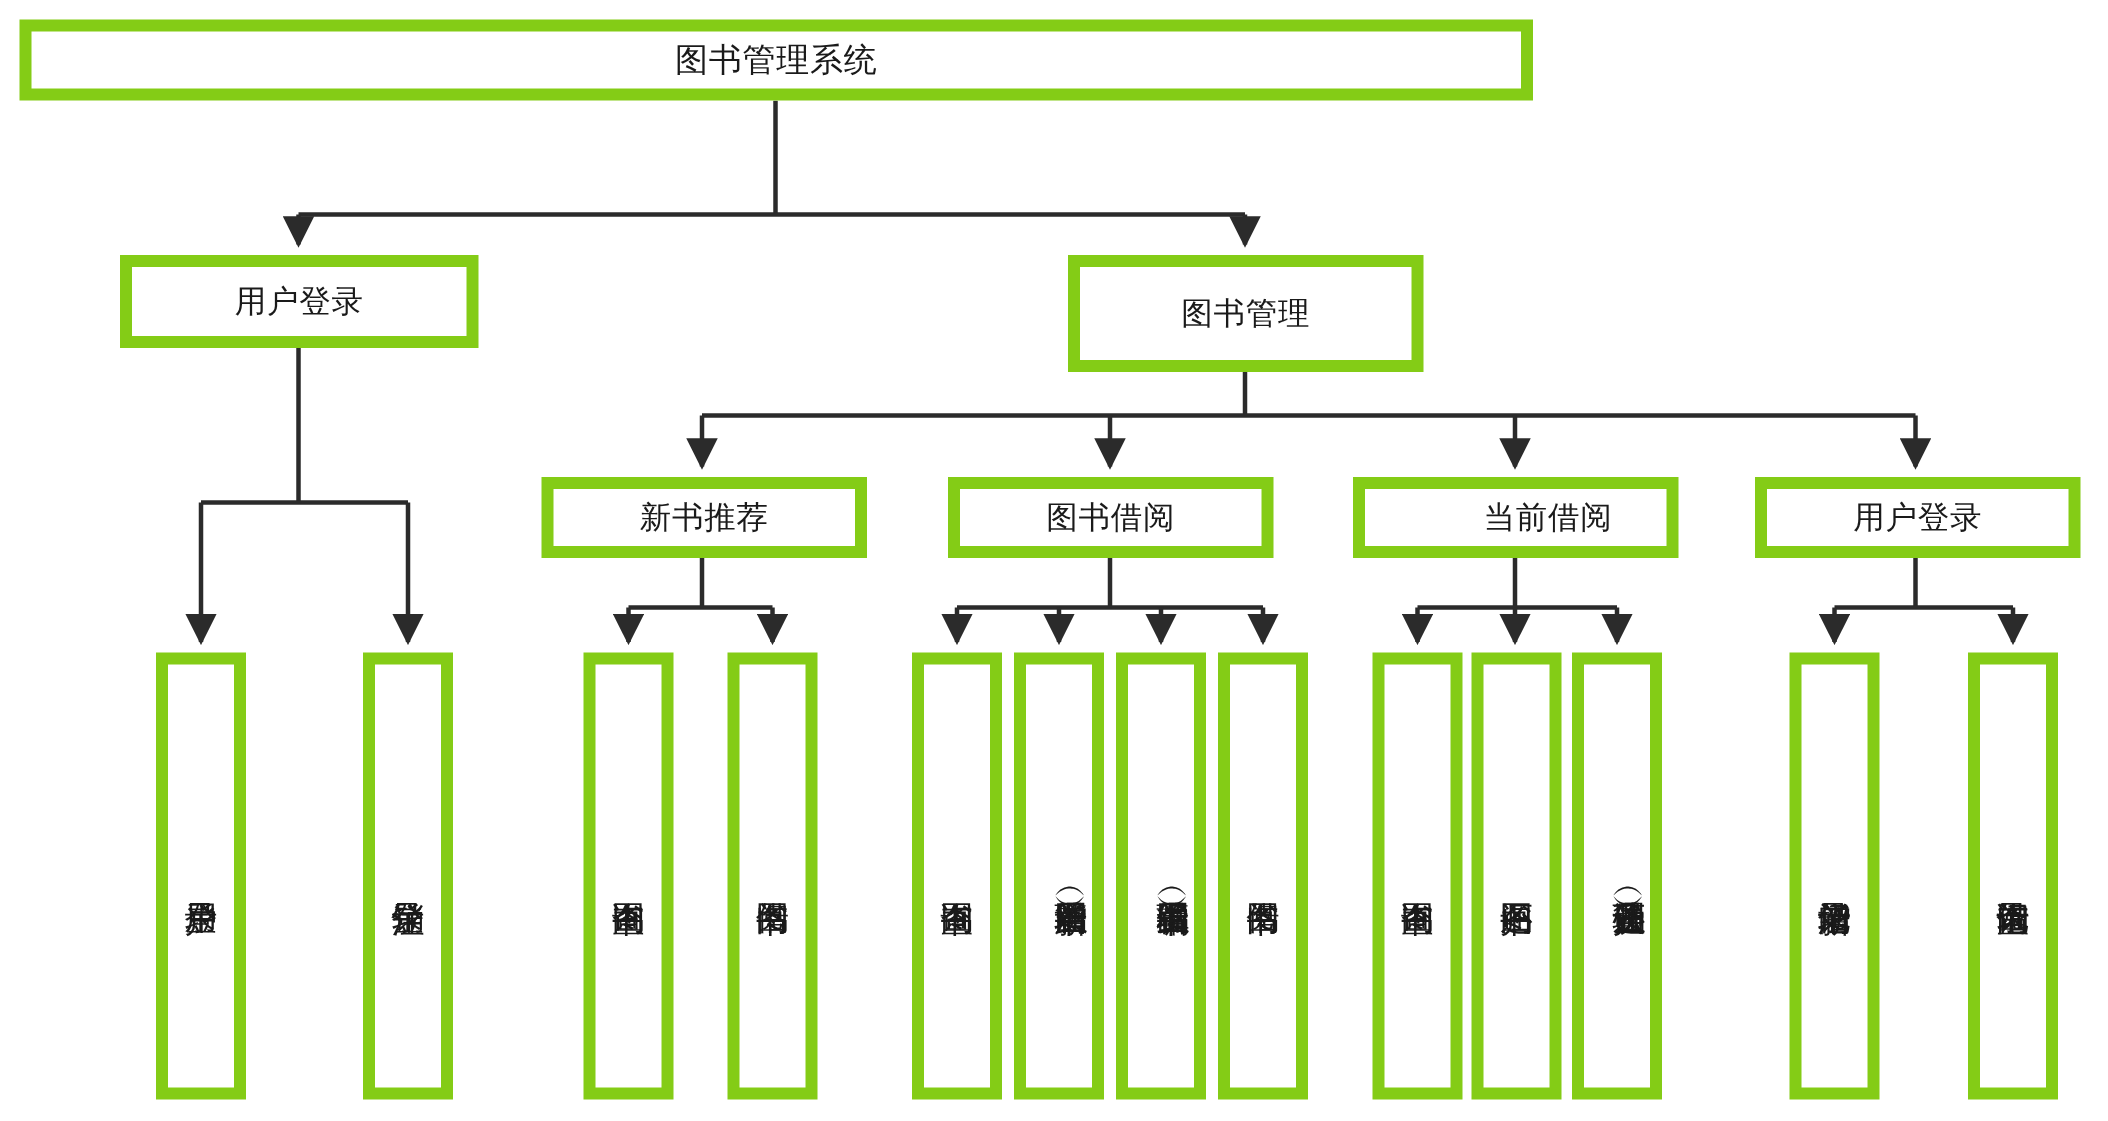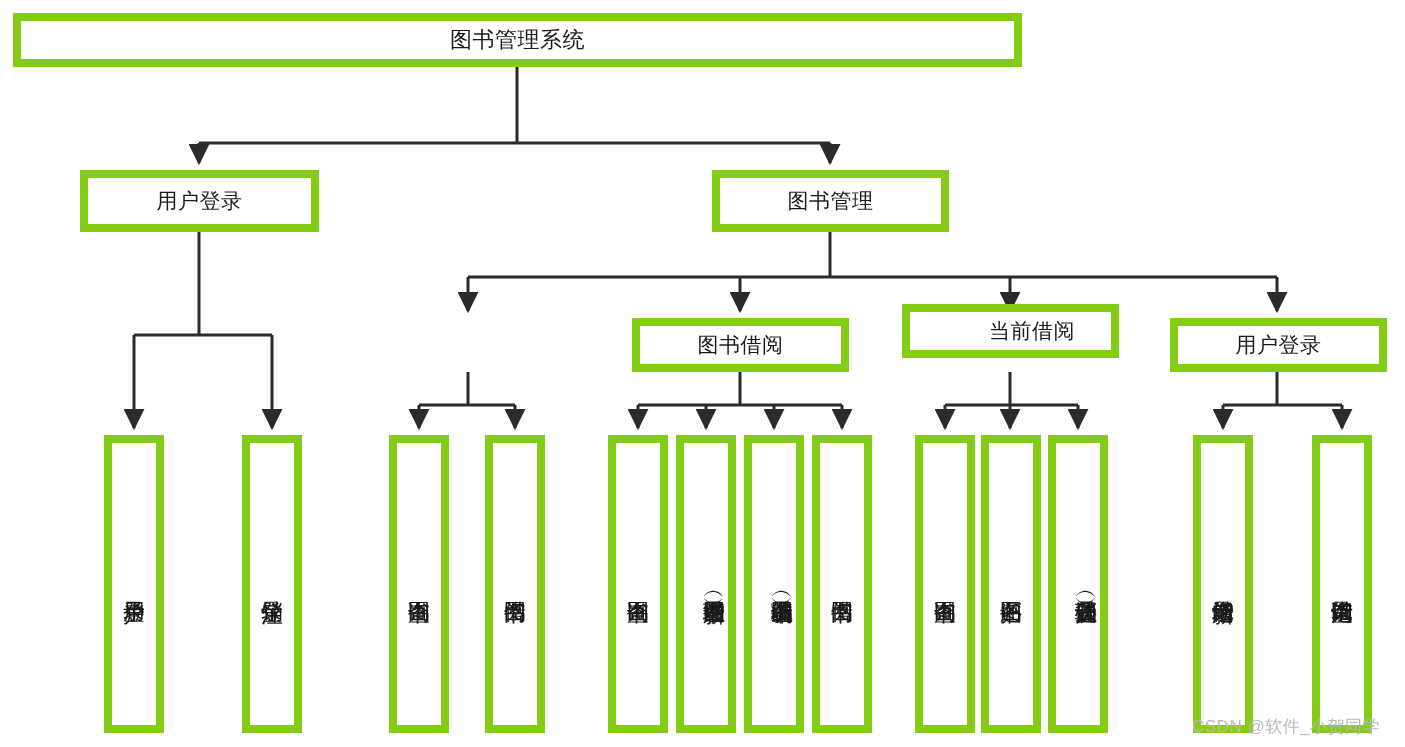--- a/index.html
+++ b/index.html
@@ -113,39 +113,39 @@
       <path d="M 1277 372 L 1277 405"></path>
       <path d="M 1223 405 L 1342 405"></path>
       <path d="M 1223 405 L 1223 428" marker-end="url(#arrow)"></path>
       <path d="M 1342 405 L 1342 428" marker-end="url(#arrow)"></path>
     </g>
   </svg>
 
   <div class="node horiz root" style="left:13px; top:13px; width:1009px; height:54px;">图书管理系统</div>
 
   <div class="node horiz" style="left:80px; top:170px; width:239px; height:62px;">用户登录</div>
-  <div class="node horiz" style="left:712px; top:170px; width:237px; height:62px;">图书管理</div>
+  <div class="node horiz" style="left:712px; top:170px; width:237px; height:78px;">图书管理</div>
 
+  <div class="node horiz" style="left:361px; top:318px; width:217px; height:54px;">新书推荐</div>
   <div class="node horiz" style="left:632px; top:318px; width:217px; height:54px;">图书借阅</div>
-  <div class="node horiz" style="left:902px; top:304px; width:217px; height:54px;padding-left:43px;">当前借阅</div>
+  <div class="node horiz" style="left:902px; top:318px; width:217px; height:54px;padding-left:43px;">当前借阅</div>
   <div class="node horiz" style="left:1170px; top:318px; width:217px; height:54px;">用户登录</div>
 
   <div class="node vert" style="left:104px; top:435px; width:60px; height:298px;">用户登录</div>
   <div class="node vert" style="left:242px; top:435px; width:60px; height:298px;">注销登录</div>
 
   <div class="node vert" style="left:389px; top:435px; width:60px; height:298px;">查询图书</div>
   <div class="node vert" style="left:485px; top:435px; width:60px; height:298px;">借阅图书</div>
 
   <div class="node vert" style="left:608px; top:435px; width:60px; height:298px;">查询图书</div>
   <div class="node vert topaligned" style="left:676px; top:435px; width:60px; height:298px;">新增图书（管理员）</div>
   <div class="node vert topaligned" style="left:744px; top:435px; width:60px; height:298px;">编辑图书（管理员）</div>
   <div class="node vert" style="left:812px; top:435px; width:60px; height:298px;">借阅图书</div>
 
   <div class="node vert" style="left:915px; top:435px; width:60px; height:298px;">查询图书</div>
   <div class="node vert" style="left:981px; top:435px; width:60px; height:298px;">归还图书</div>
   <div class="node vert topaligned" style="left:1048px; top:435px; width:60px; height:298px;">确认归还（管理员）</div>
 
   <div class="node vert" style="left:1193px; top:435px; width:60px; height:298px;">新增借阅记录</div>
   <div class="node vert" style="left:1312px; top:435px; width:60px; height:298px;">查询借阅记录</div>
 
-  <div class="watermark" style="left:1192px; top:715px;">CSDN @软件_小贺同学</div>
 
 </div>
 
 </body></html>

